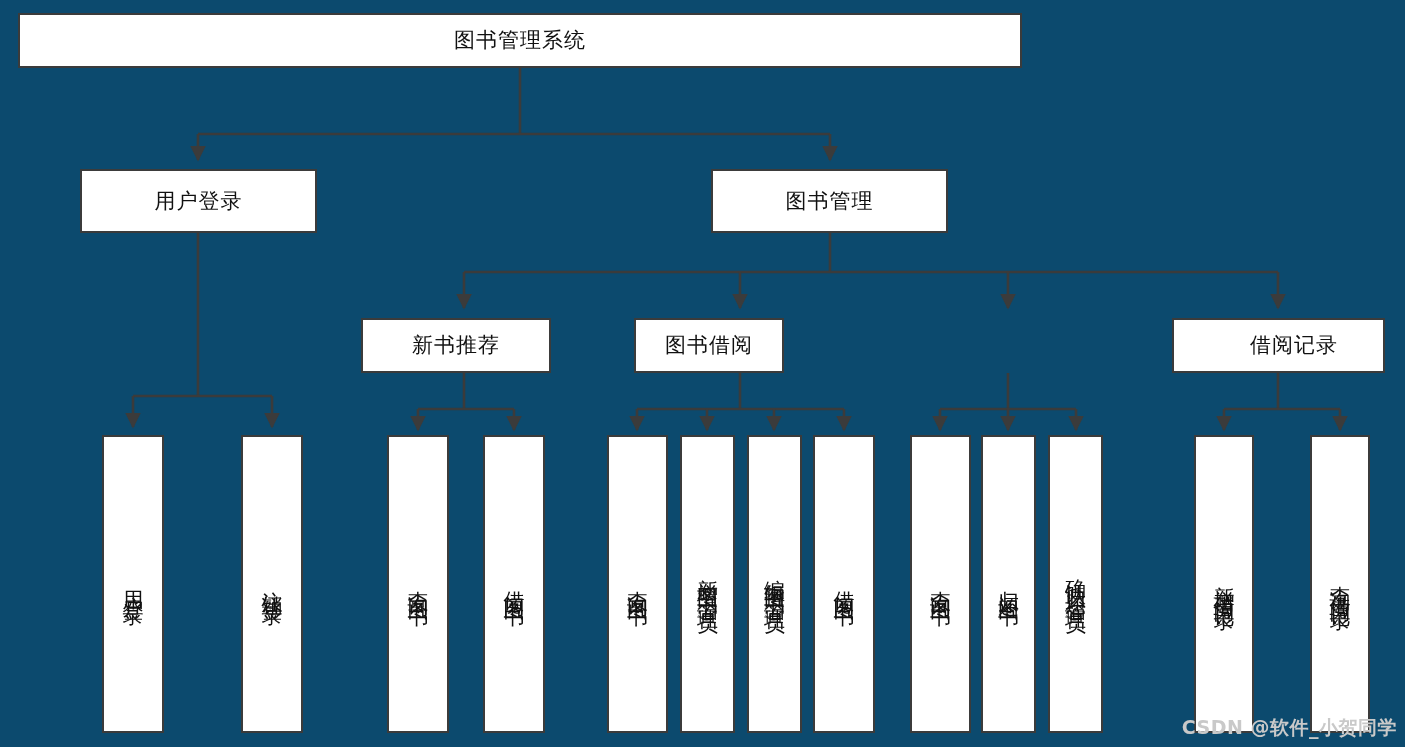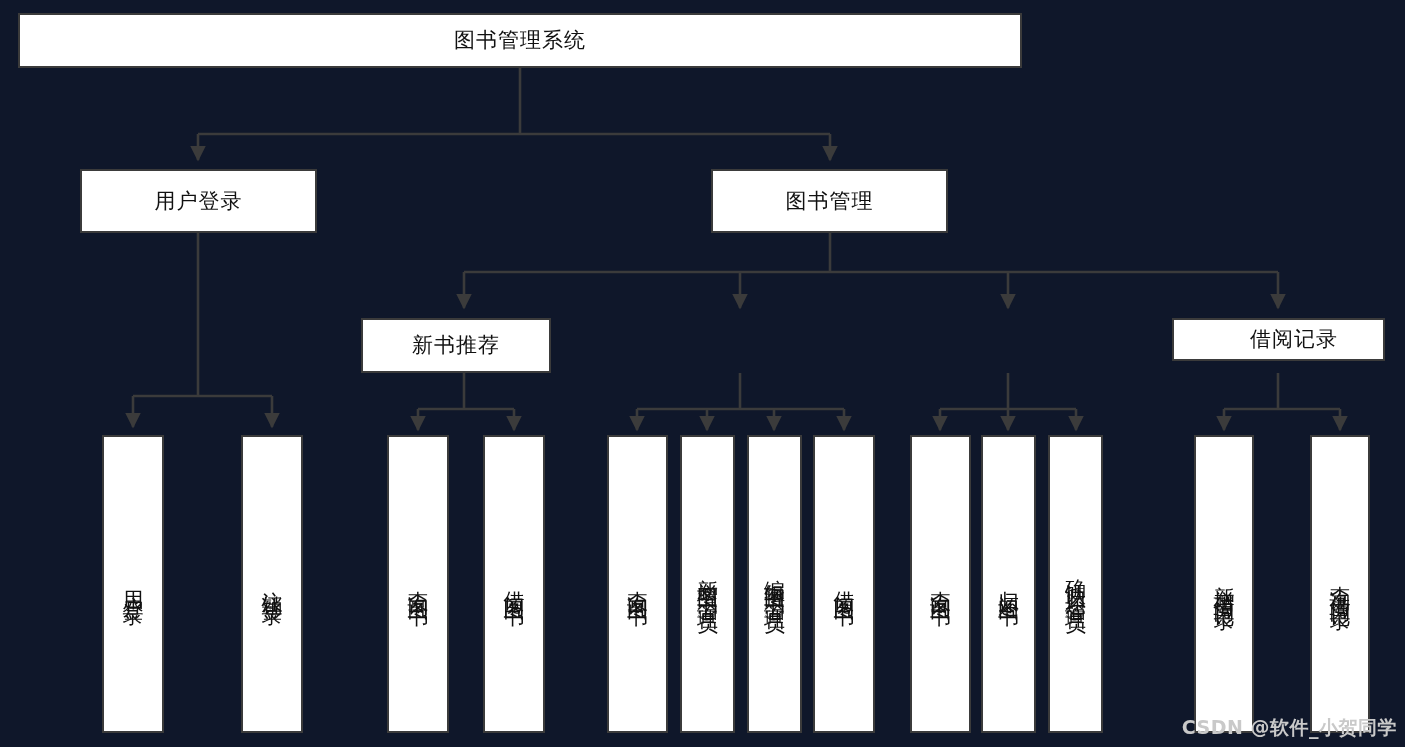--- a/index.html
+++ b/index.html
@@ -1,21 +1,21 @@
 <!DOCTYPE html>
 <html><head>
 <meta charset="utf-8">
 <style>
   html,body{margin:0;padding:0;background:#ffffff;}
   body{
     width:1405px;height:747px;overflow:hidden;
     font-family:"DejaVu Sans","Liberation Sans",sans-serif;
     color:#1a1a1a;
   }
-  #diagram-root{position:relative;width:1405px;height:747px;background:#0f172a;}
+  #diagram-root{position:relative;width:1405px;height:747px;background:#0c4a6e;}
   svg#wires{position:absolute;left:0;top:0;width:1405px;height:747px;}
   .node{
     position:absolute;
     box-sizing:border-box;
     background:#ffffff;
     border:2.5px solid #3b3b3b;
     display:flex;align-items:center;justify-content:center;
     text-align:center;
   }
   .node-label{
@@ -108,21 +108,24 @@
   <div class="node" style="left:80px;top:169px;width:237px;height:64px;">
     <span class="node-label">用户登录</span>
   </div>
   <div class="node" style="left:711px;top:169px;width:237px;height:64px;">
     <span class="node-label">图书管理</span>
   </div>
 
   <div class="node" style="left:361px;top:318px;width:190px;height:55px;">
     <span class="node-label">新书推荐</span>
   </div>
-  <div class="node" style="left:1172px;top:318px;width:213px;height:43px;padding-left:31px;">
+  <div class="node" style="left:634px;top:318px;width:150px;height:55px;">
+    <span class="node-label">图书借阅</span>
+  </div>
+  <div class="node" style="left:1172px;top:318px;width:213px;height:55px;padding-left:31px;">
     <span class="node-label">借阅记录</span>
   </div>
 
   <div class="node leaf" style="left:102px;top:435px;width:62px;height:298px;">
     <span class="node-label">用户登录</span>
   </div>
   <div class="node leaf" style="left:241px;top:435px;width:62px;height:298px;">
     <span class="node-label">注销登录</span>
   </div>
 

